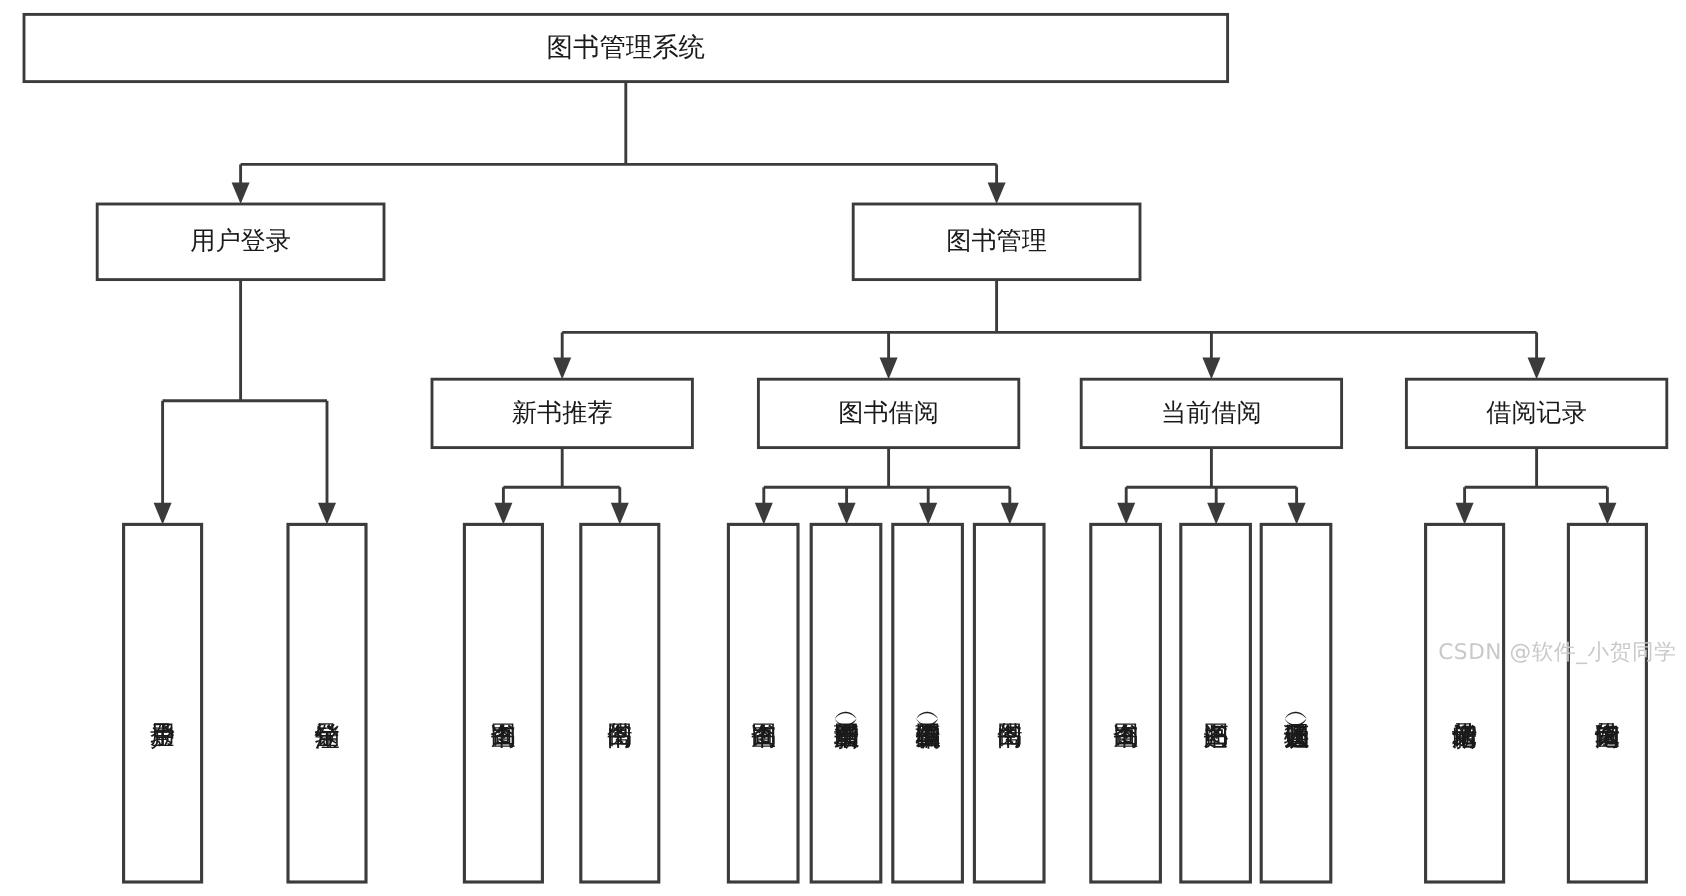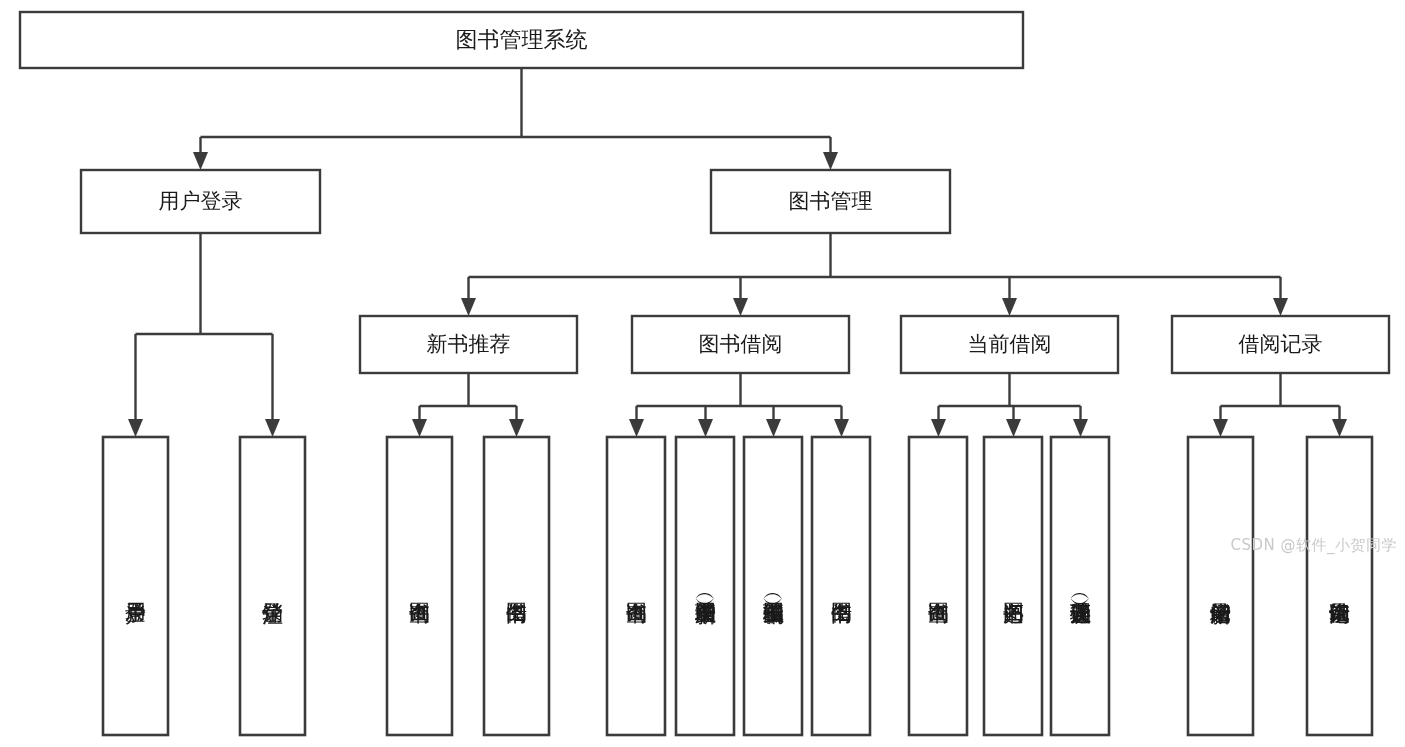--- a/index.html
+++ b/index.html
@@ -65,21 +65,21 @@
   }
   .arrow-head {
     fill: #3b3b3b;
     stroke: none;
   }
   .watermark-text {
     position: absolute;
     right: 8px;
     bottom: 4px;
     color: #c9c9c9;
-    font-size: 15px;
+    font-size: 18px;
     font-family: "DejaVu Sans", "Liberation Sans", sans-serif;
     letter-spacing: 0.5px;
     user-select: none;
     white-space: nowrap;
   }
 </style>
 </head>
 <body>
 
 <div id="diagram-root">

